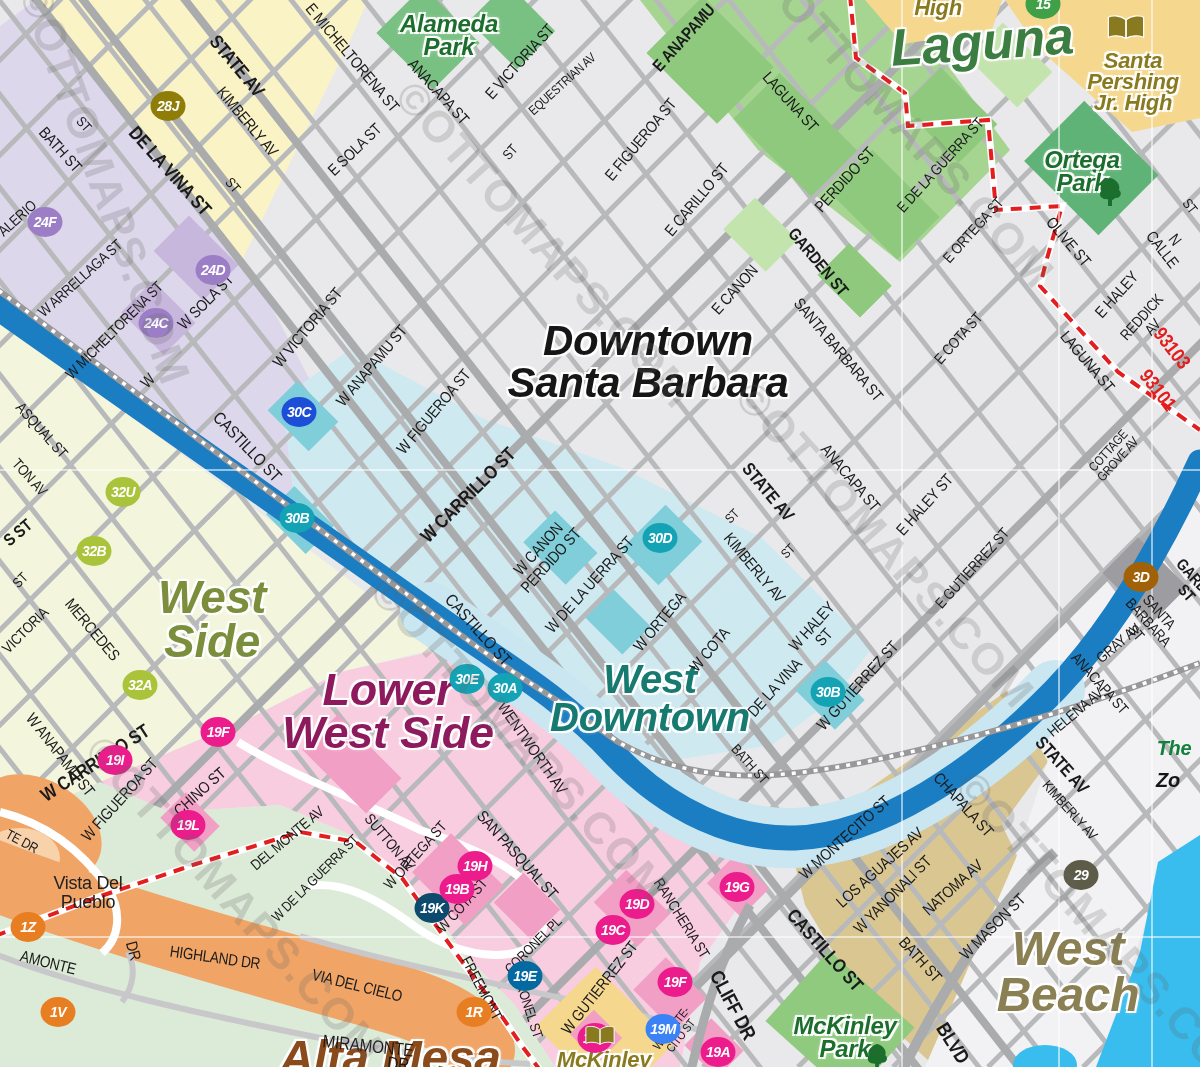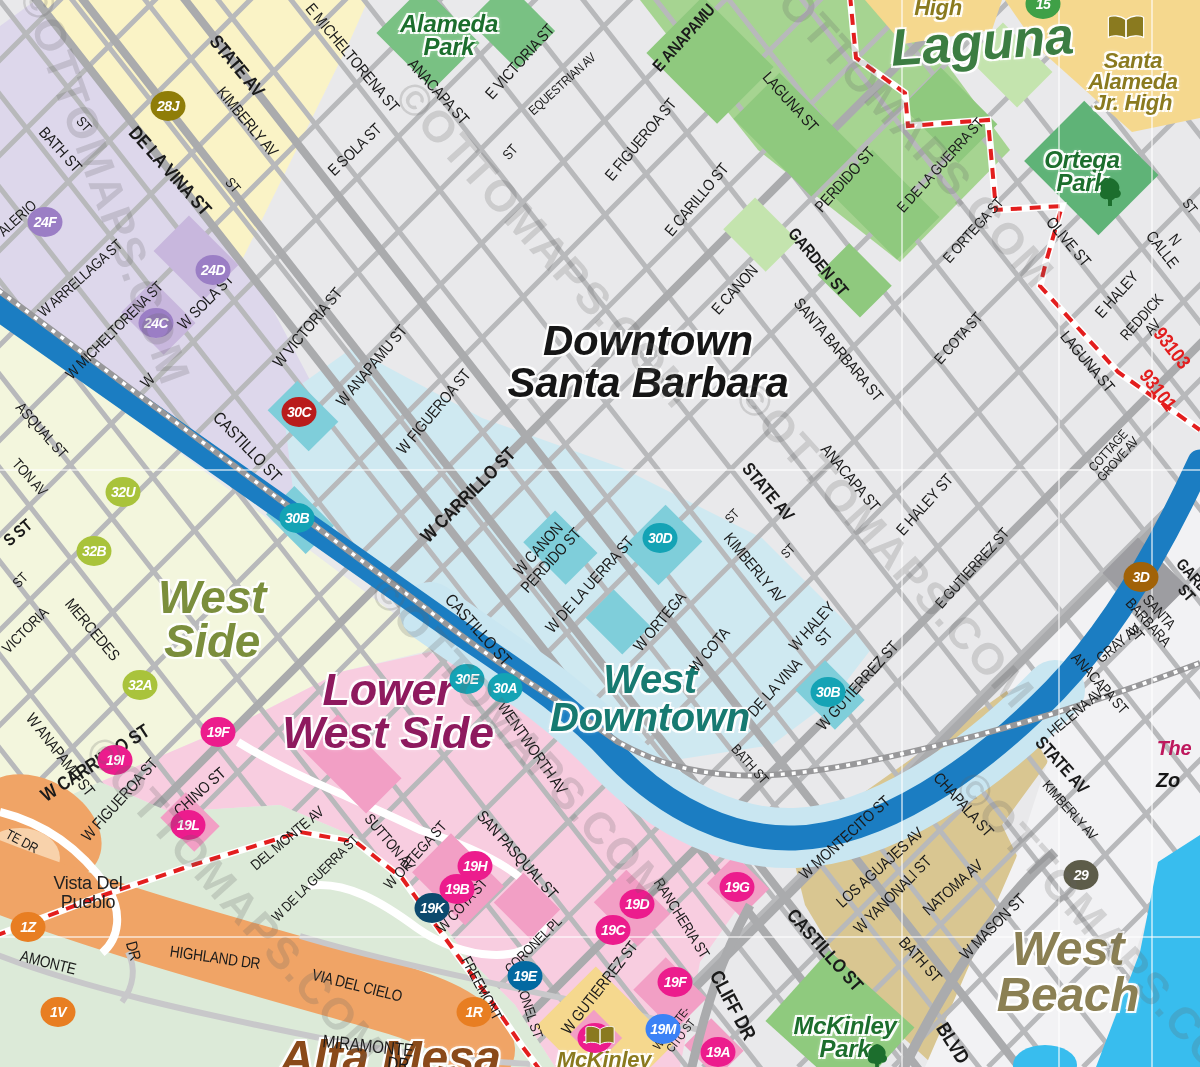--- a/index.html
+++ b/index.html
@@ -119,25 +119,25 @@
     <div class="lbl halo" style="left: 390px; top: 1058px; font-size: 48px; color: rgb(138, 74, 26); font-weight: 700; font-style: italic; transform: translate(-50%, -50%) rotate(0deg) scaleX(1);">Alta Mesa</div>
     <div class="lbl" style="left: 88px; top: 893px; font-size: 18px; color: rgb(34, 34, 34); font-weight: 400; line-height: 1.05; transform: translate(-50%, -50%) rotate(0deg) scaleX(1);">Vista Del
 Pueblo</div>
     <div class="lbl halo" style="left: 449px; top: 36px; font-size: 24px; color: rgb(28, 110, 45); font-weight: 700; font-style: italic; line-height: 0.95; transform: translate(-50%, -50%) rotate(0deg) scaleX(1);">Alameda
 Park</div>
     <div class="lbl halo" style="left: 1082px; top: 172px; font-size: 24px; color: rgb(28, 110, 45); font-weight: 700; font-style: italic; line-height: 0.95; transform: translate(-50%, -50%) rotate(0deg) scaleX(1);">Ortega
 Park</div>
     <div class="lbl halo" style="left: 845px; top: 1038px; font-size: 24px; color: rgb(28, 110, 45); font-weight: 700; font-style: italic; line-height: 0.95; transform: translate(-50%, -50%) rotate(0deg) scaleX(1);">McKinley
 Park</div>
     <div class="lbl halo" style="left: 1133px; top: 82px; font-size: 22px; color: rgb(138, 122, 31); font-weight: 700; font-style: italic; line-height: 0.95; transform: translate(-50%, -50%) rotate(0deg) scaleX(1);">Santa
-Alameda
+Pershing
 Jr. High</div>
     <div class="lbl halo" style="left: 604px; top: 1060px; font-size: 22px; color: rgb(138, 122, 31); font-weight: 700; font-style: italic; transform: translate(-50%, -50%) rotate(0deg) scaleX(1);">McKinley</div>
     <div class="lbl halo" style="left: 938px; top: 8px; font-size: 22px; color: rgb(138, 122, 31); font-weight: 700; font-style: italic; transform: translate(-50%, -50%) rotate(0deg) scaleX(1);">High</div>
-    <div class="lbl" style="left: 1174px; top: 748px; font-size: 20px; color: #be185d; font-weight: 700; font-style: italic; transform: translate(-50%, -50%) rotate(0deg) scaleX(1);">The</div>
+    <div class="lbl" style="left: 1174px; top: 748px; font-size: 20px; color: #15803d; font-weight: 700; font-style: italic; transform: translate(-50%, -50%) rotate(0deg) scaleX(1);">The</div>
     <div class="lbl" style="left: 1168px; top: 780px; font-size: 20px; color: rgb(22, 22, 22); font-weight: 700; font-style: italic; transform: translate(-50%, -50%) rotate(0deg) scaleX(1);">Zo</div>
     <div class="lbl" style="left: 1172px; top: 348px; font-size: 20px; color: rgb(227, 30, 30); font-weight: 700; transform: translate(-50%, -50%) rotate(52deg) scaleX(0.85);">93103</div>
     <div class="lbl" style="left: 1158px; top: 390px; font-size: 20px; color: rgb(227, 30, 30); font-weight: 700; transform: translate(-50%, -50%) rotate(52deg) scaleX(0.85);">93101</div>
     <div class="lbl" style="left: 237px; top: 66px; font-size: 19px; color: rgb(26, 26, 26); font-weight: 700; transform: translate(-50%, -50%) rotate(50deg) scaleX(0.85);">STATE AV</div>
     <div class="lbl" style="left: 247px; top: 122px; font-size: 16px; color: rgb(26, 26, 26); font-weight: 400; transform: translate(-50%, -50%) rotate(50deg) scaleX(0.85);">KIMBERLY AV</div>
     <div class="lbl" style="left: 233px; top: 185px; font-size: 14px; color: rgb(26, 26, 26); font-weight: 400; transform: translate(-50%, -50%) rotate(50deg) scaleX(0.85);">ST</div>
     <div class="lbl" style="left: 352px; top: 58px; font-size: 16px; color: rgb(26, 26, 26); font-weight: 400; transform: translate(-50%, -50%) rotate(50deg) scaleX(0.85);">E MICHELTORENA ST</div>
     <div class="lbl" style="left: 355px; top: 150px; font-size: 16px; color: rgb(26, 26, 26); font-weight: 400; transform: translate(-50%, -50%) rotate(-44deg) scaleX(0.85);">E SOLA ST</div>
     <div class="lbl" style="left: 438px; top: 92px; font-size: 16px; color: rgb(26, 26, 26); font-weight: 400; transform: translate(-50%, -50%) rotate(48deg) scaleX(0.85);">ANACAPA ST</div>
     <div class="lbl" style="left: 520px; top: 62px; font-size: 16px; color: rgb(26, 26, 26); font-weight: 400; transform: translate(-50%, -50%) rotate(-48deg) scaleX(0.85);">E VICTORIA ST</div>
@@ -237,21 +237,21 @@
     <div class="lbl" style="left: 993px; top: 927px; font-size: 16px; color: rgb(26, 26, 26); font-weight: 400; transform: translate(-50%, -50%) rotate(-45deg) scaleX(0.85);">W MASON ST</div>
     <div class="lbl" style="left: 920px; top: 960px; font-size: 16px; color: rgb(26, 26, 26); font-weight: 400; transform: translate(-50%, -50%) rotate(48deg) scaleX(0.85);">BATH ST</div>
     <div class="lbl" style="left: 750px; top: 764px; font-size: 14px; color: rgb(26, 26, 26); font-weight: 400; transform: translate(-50%, -50%) rotate(48deg) scaleX(0.85);">BATH ST</div>
     <div class="lbl" style="left: 825px; top: 950px; font-size: 19px; color: rgb(26, 26, 26); font-weight: 700; transform: translate(-50%, -50%) rotate(48deg) scaleX(0.85);">CASTILLO ST</div>
     <div class="lbl" style="left: 953px; top: 1043px; font-size: 20px; color: rgb(26, 26, 26); font-weight: 700; transform: translate(-50%, -50%) rotate(58deg) scaleX(0.85);">BLVD</div>
     <div class="lbl" style="left: 1192px; top: 588px; font-size: 16px; color: rgb(26, 26, 26); font-weight: 700; transform: translate(-50%, -50%) rotate(48deg) scaleX(0.85);">GARDEN ST</div>
     <div class="badge" style="left: 168px; top: 106px; background: rgb(143, 125, 8);">28J</div>
     <div class="badge" style="left: 45px; top: 222px; background: rgb(155, 126, 197);">24F</div>
     <div class="badge" style="left: 213px; top: 270px; background: rgb(155, 126, 197);">24D</div>
     <div class="badge" style="left: 156px; top: 323px; background: rgb(155, 126, 197);">24C</div>
-    <div class="badge" style="left: 299px; top: 412px; background: #b91c1c;">30C</div>
+    <div class="badge" style="left: 299px; top: 412px; background: #1d4ed8;">30C</div>
     <div class="badge" style="left: 297px; top: 518px; background: rgb(20, 163, 181);">30B</div>
     <div class="badge" style="left: 660px; top: 538px; background: rgb(20, 163, 181);">30D</div>
     <div class="badge" style="left: 467px; top: 679px; background: rgb(20, 163, 181);">30E</div>
     <div class="badge" style="left: 505px; top: 688px; background: rgb(20, 163, 181);">30A</div>
     <div class="badge" style="left: 828px; top: 692px; background: rgb(20, 163, 181);">30B</div>
     <div class="badge" style="left: 123px; top: 492px; background: rgb(169, 195, 59);">32U</div>
     <div class="badge" style="left: 94px; top: 551px; background: rgb(169, 195, 59);">32B</div>
     <div class="badge" style="left: 140px; top: 685px; background: rgb(169, 195, 59);">32A</div>
     <div class="badge" style="left: 1141px; top: 577px; background: #a16207;">3D</div>
     <div class="badge" style="left: 1081px; top: 875px; background: rgb(93, 92, 73);">29</div>

